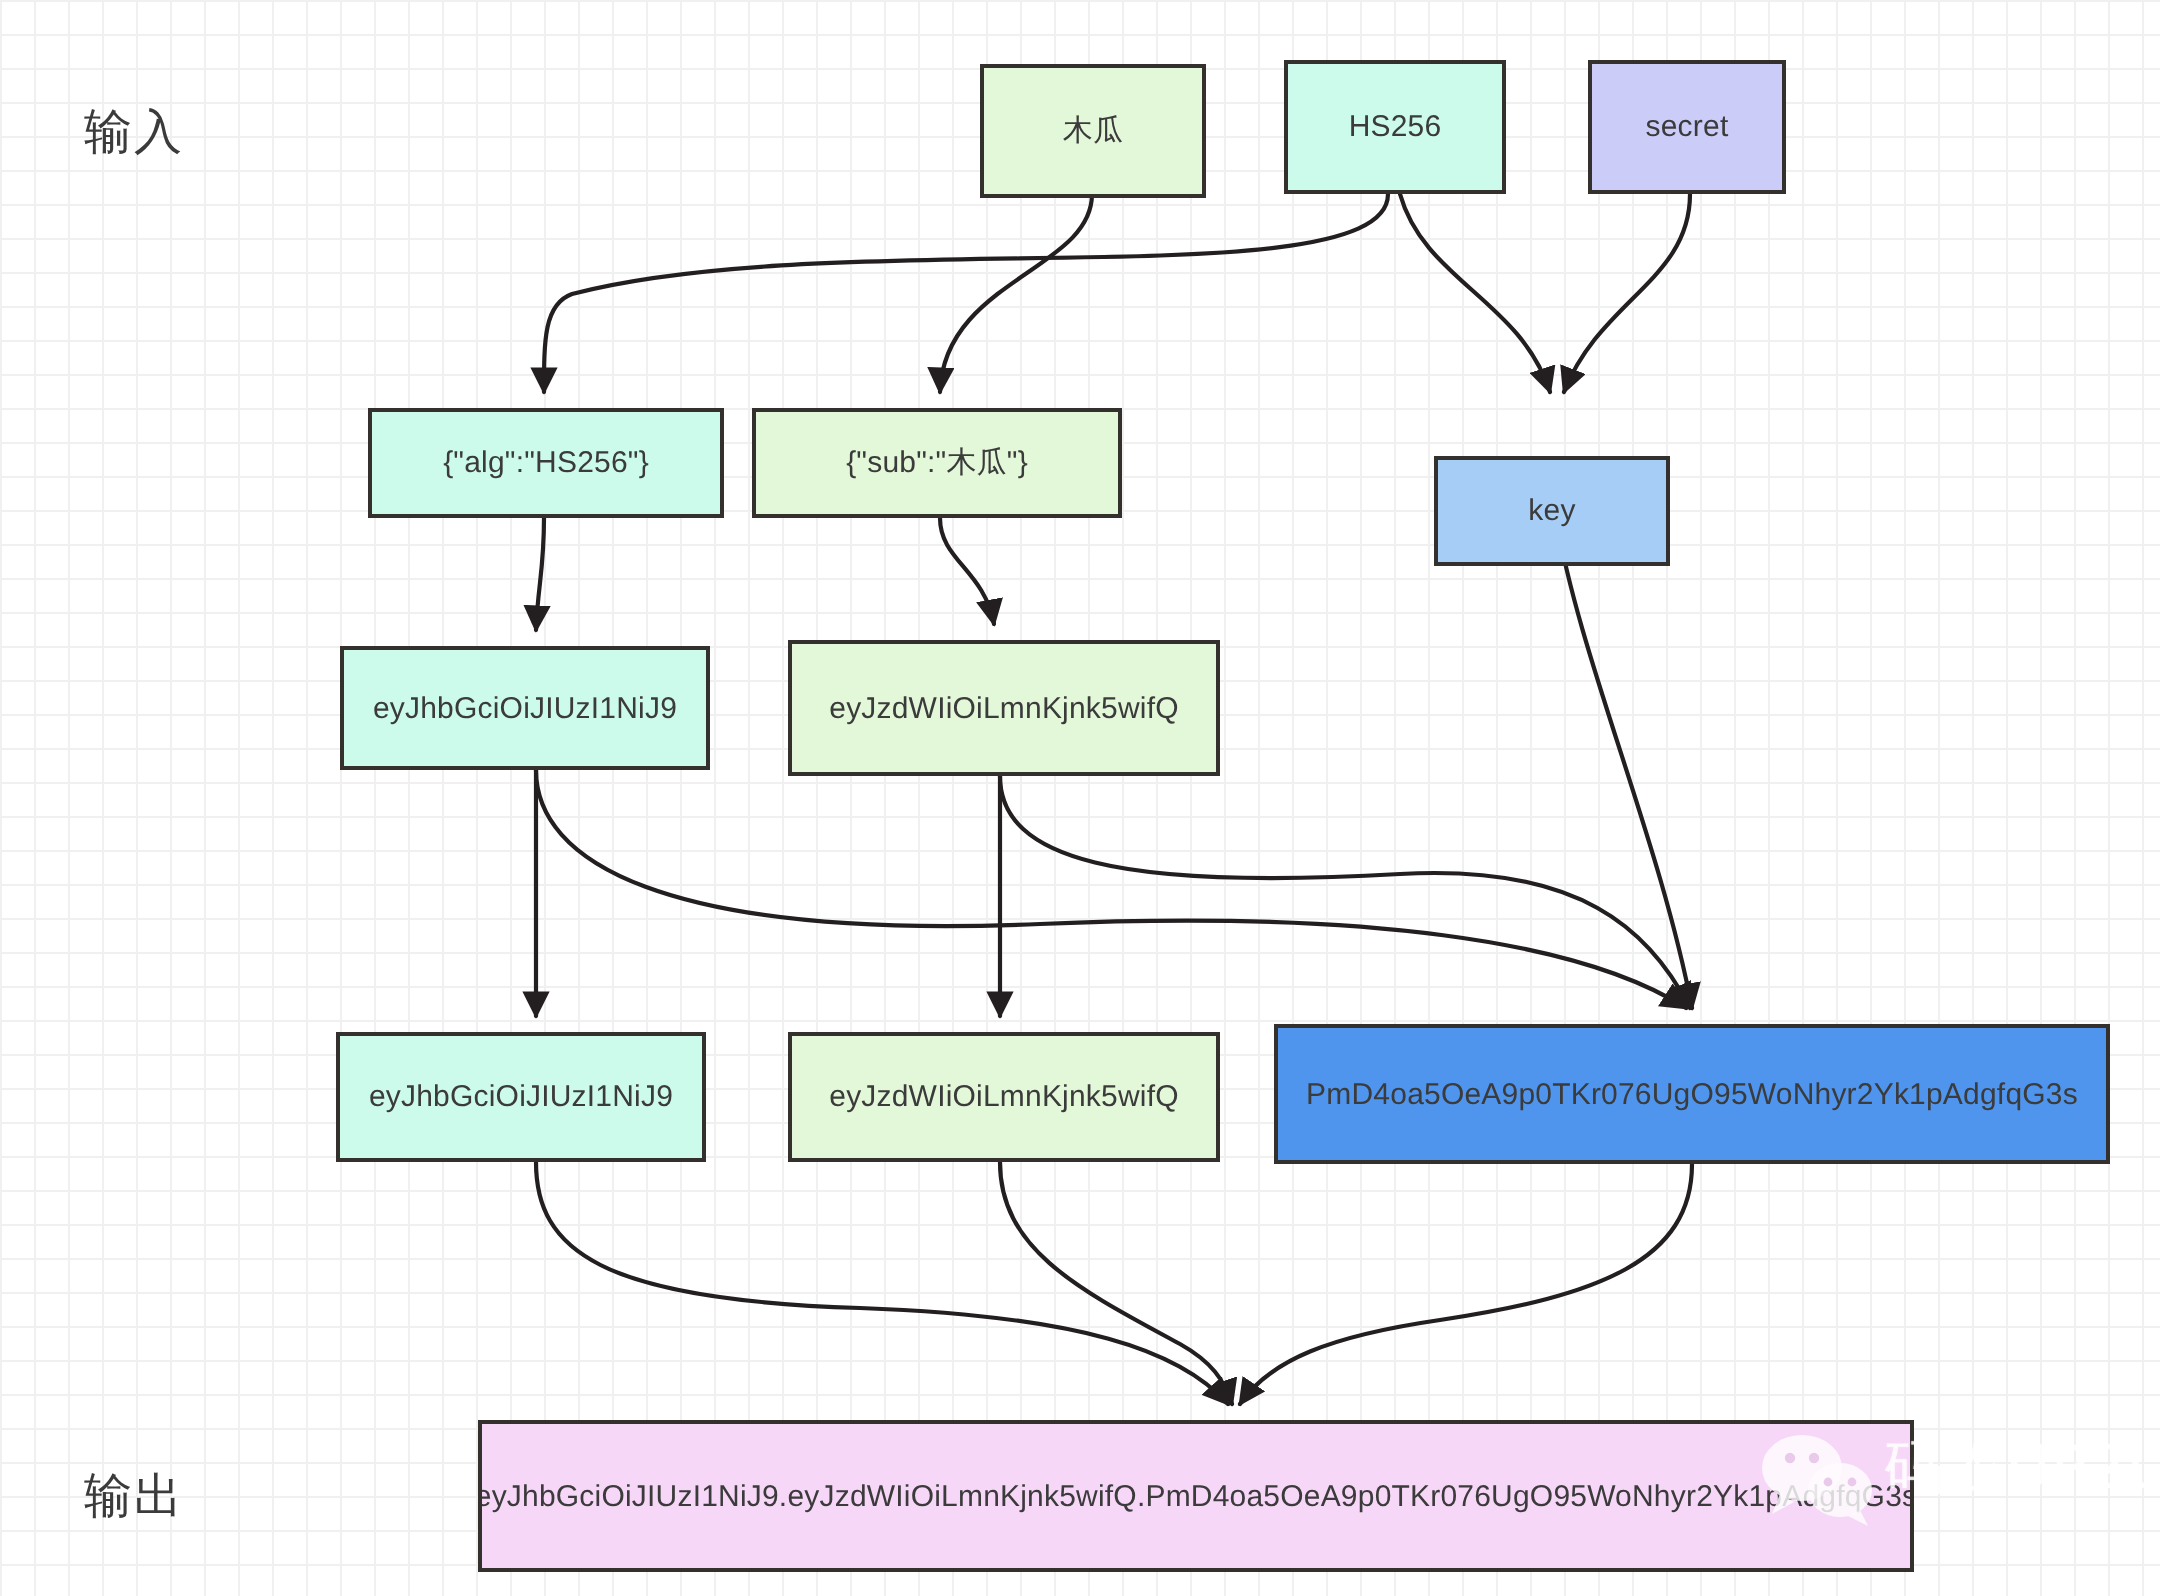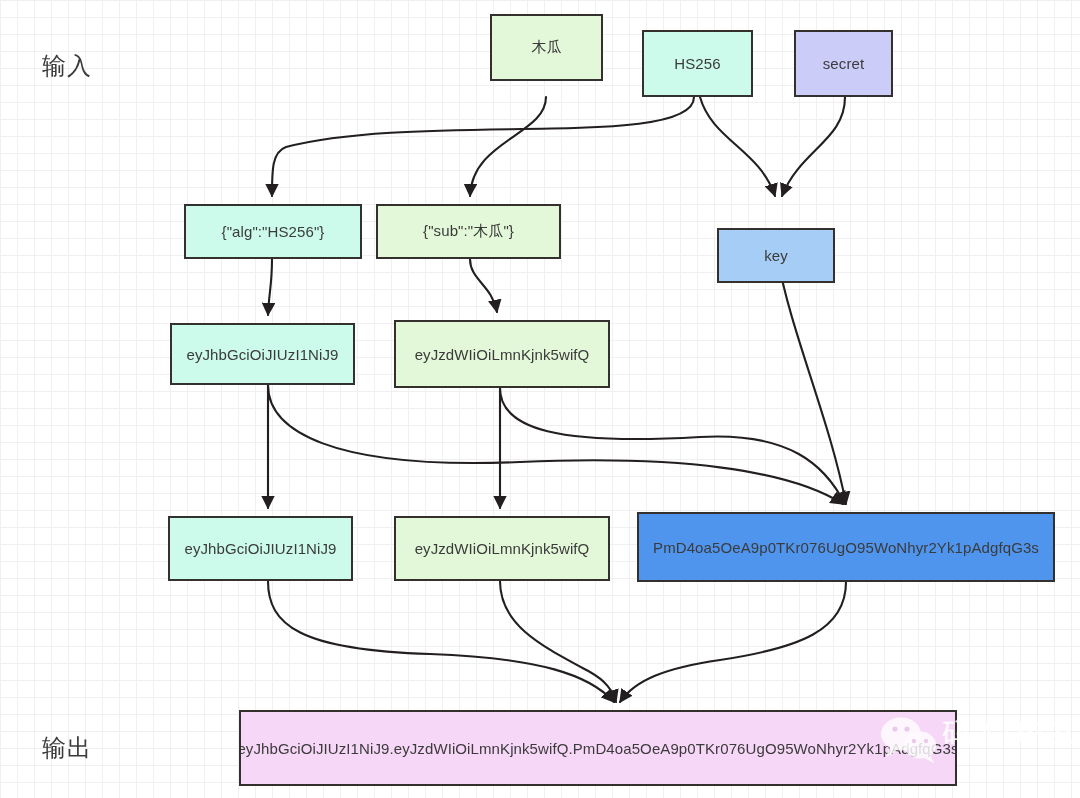--- a/index.html
+++ b/index.html
@@ -104,21 +104,21 @@
         <path d="M 500,581 C 500,625 540,645 590,672 C 606,681 612,690 616,702"></path>
         <path d="M 846,582 C 846,630 800,648 720,660 C 665,668 635,680 620,702"></path>
       </g>
   </svg>
 
   <div class="stage-label" style="left:42px; top:50px;">输入</div>
 
   <div class="stage-label" style="left:42px; top:732px;">输出</div>
 
   <div id="node-layer">
-      <div class="node" style="left: 490px; top: 14px; width: 113px; height: 67px; background: rgb(227, 248, 216);">
+      <div class="node" style="left: 490px; top: 32px; width: 113px; height: 67px; background: rgb(227, 248, 216);">
         <span>木瓜</span>
       </div>
       <div class="node" style="left: 642px; top: 30px; width: 111px; height: 67px; background: rgb(204, 251, 235);">
         <span>HS256</span>
       </div>
       <div class="node" style="left: 794px; top: 30px; width: 99px; height: 67px; background: rgb(204, 204, 249); align-items: center;">
         <span>secret</span>
       </div>
       <div class="node" style="left: 184px; top: 204px; width: 178px; height: 55px; background: rgb(204, 251, 235);">
         <span>{"alg":"HS256"}</span>

